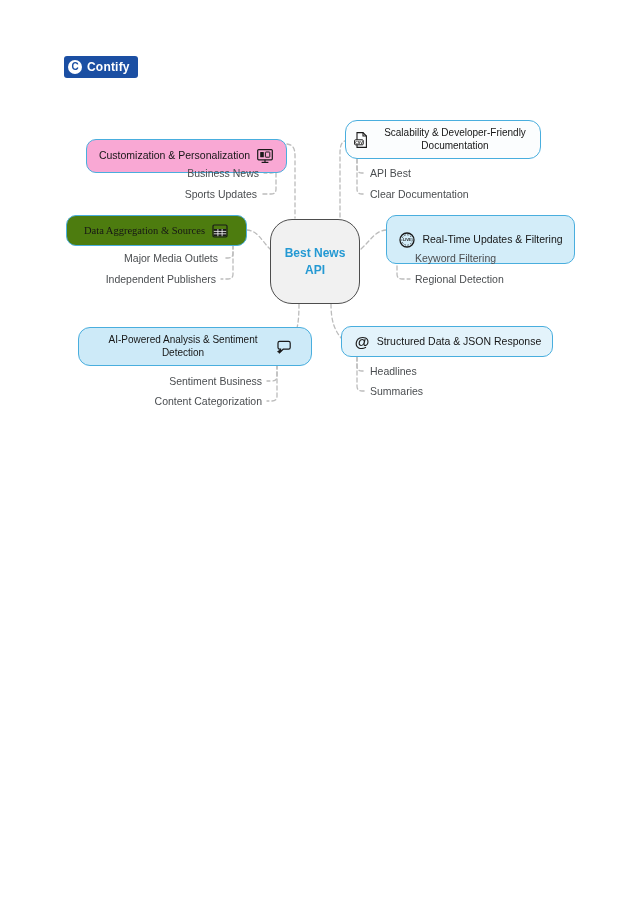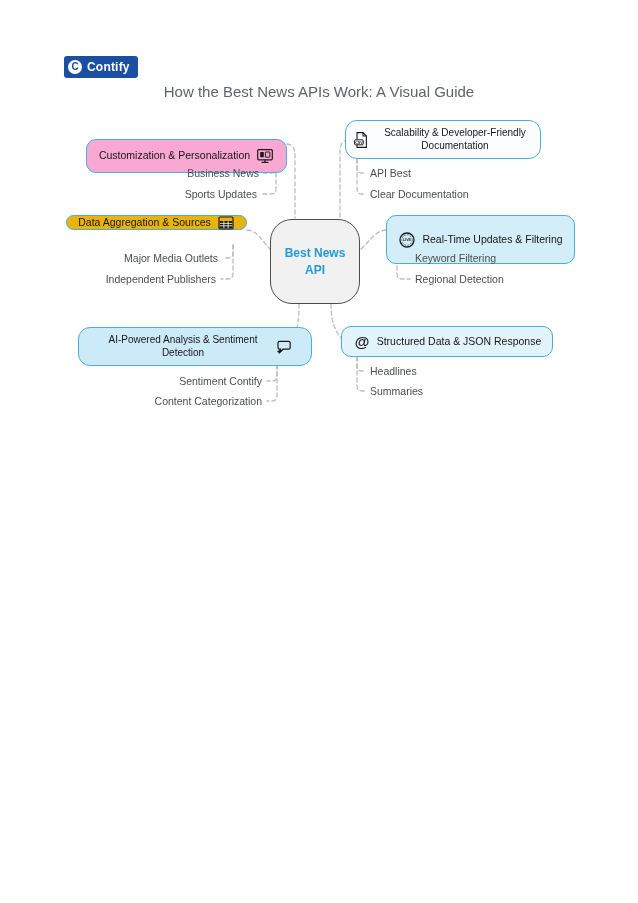--- a/index.html
+++ b/index.html
@@ -37,21 +37,21 @@
     position:absolute;box-sizing:border-box;
     border:1.4px solid #49aede;border-radius:10px;
     display:flex;align-items:center;justify-content:center;gap:6px;
     font-size:10.5px;color:#161616;text-align:center;line-height:1.25;
   }
   .node .label{display:block;}
   .node .nowrap{white-space:nowrap;}
   .node-customization{left:86px;top:139px;width:201px;height:31px;background:#f9a8d4;padding:16px 8px;}
   .node-scalability{left:345px;top:120px;width:196px;height:39px;background:#fbfdfe;border-radius:12px;padding:0 6px;}
   .node-scalability .label{max-width:168px;font-size:10px;}
-  .node-dataagg{left:66px;top:215px;width:181px;height:15px;background:#eab308;padding:0 8px;}
+  .node-dataagg{left:66px;top:215px;width:181px;height:31px;background:#4d7c0f;padding:0 8px;font-family:Liberation Serif, serif;}
   .node-realtime{left:386px;top:215px;width:189px;height:49px;background:#d3edf9;padding:0 8px;}
   .node-ai{left:78px;top:327px;width:234px;height:39px;background:#cdeaf8;border-radius:12px;padding:0 8px;}
   .node-ai .label{max-width:172px;font-size:10px;}
   .node-structured{left:341px;top:326px;width:212px;height:31px;background:#e3f3fb;padding:0 8px;}
   
   .central{
     position:absolute;left:270px;top:219px;width:90px;height:85px;
     box-sizing:border-box;background:#f1f1f1;
     border:1.6px solid #4d4d4d;border-radius:22px;
     display:flex;align-items:center;justify-content:center;text-align:center;
@@ -82,21 +82,20 @@
 </head>
 <body>
 
 <div class="page">
 
   <div class="logo">
     <span class="logo-badge">C</span>
     <span class="logo-text">Contify</span>
   </div>
 
-  <div class="title">How the Best News APIs Work: A Visual Guide</div>
 
   <svg class="connectors" width="638" height="450" viewBox="0 0 638 450">
 
     <path class="conn" d="M 287,144 C 296,145 295,153 295,162 L 295,218"></path>
     <path class="conn" d="M 348,140 C 339,141 340,150 340,160 L 340,218"></path>
     <path class="conn" d="M 247,230 C 258,231 261,240 270,249"></path>
     <path class="conn" d="M 386,230 C 375,231 371,240 361,249"></path>
     <path class="conn" d="M 299,304 C 299,327 296,336 289,345"></path>
     <path class="conn" d="M 331,304 C 331,322 335,331 342,339"></path>
 
@@ -181,18 +180,18 @@
   </div>
 
   <div class="sub r s-business">Business News</div>
   <div class="sub r s-sports">Sports Updates</div>
   <div class="sub s-apikeys">API Best</div>
   <div class="sub s-cleardoc">Clear Documentation</div>
   <div class="sub r s-major">Major Media Outlets</div>
   <div class="sub r s-indep">Independent Publishers</div>
   <div class="sub s-keyword">Keyword Filtering</div>
   <div class="sub s-regional">Regional Detection</div>
-  <div class="sub r s-sentiment">Sentiment Contify</div>
+  <div class="sub r s-sentiment">Sentiment Business</div>
   <div class="sub r s-contentcat">Content Categorization</div>
   <div class="sub s-headlines">Headlines</div>
   <div class="sub s-summaries">Summaries</div>
 
 </div>
 
 </body></html>

